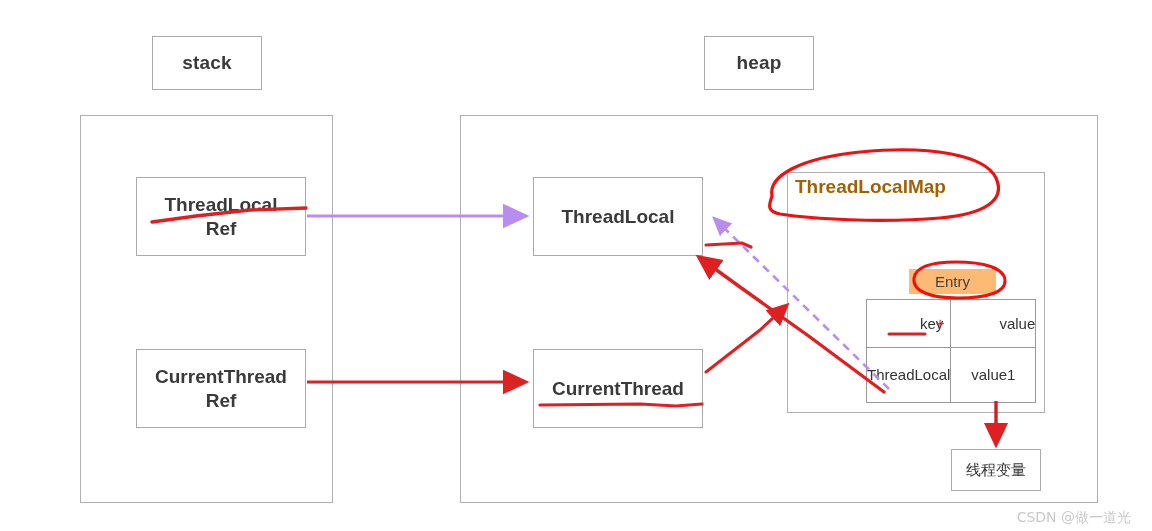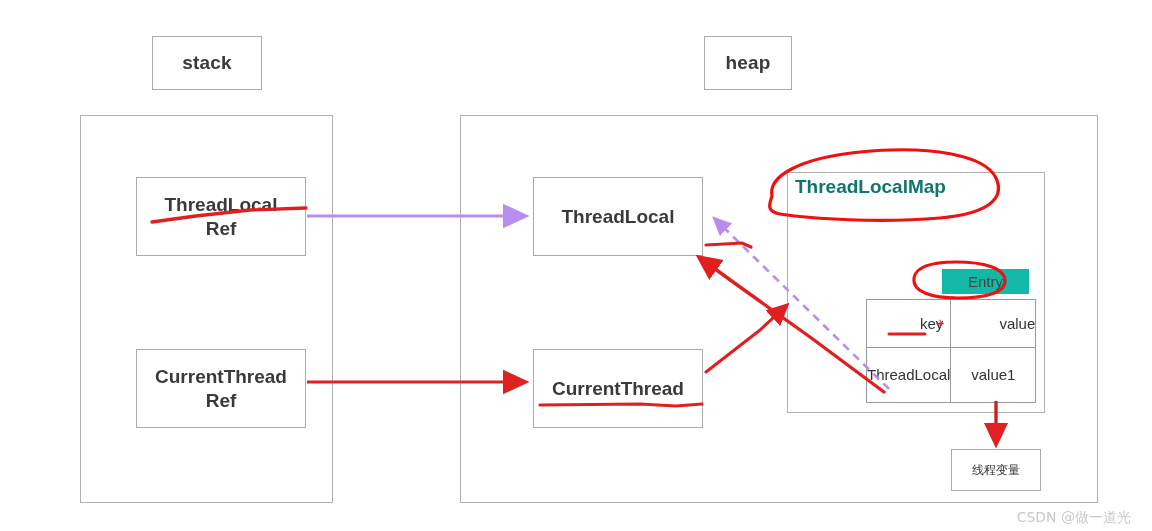--- a/index.html
+++ b/index.html
@@ -42,49 +42,48 @@
   .node-label {
     font-size: 19px;
     font-weight: bold;
     color: #3a3a3a;
     line-height: 1.25;
   }
   .map-title {
     position: absolute;
     font-size: 19px;
     font-weight: bold;
-    color: #0f766e;
+    color: #a16207;
   }
   .entry-chip {
     position: absolute;
-    background: #14b8a6;
+    background: #fdba74;
     color: #444444;
     font-size: 15px;
     display: flex;
     align-items: center;
     justify-content: center;
-    margin-left: 33px;
   }
   .tbl {
     position: absolute;
     box-sizing: border-box;
     border-collapse: collapse;
     background: #ffffff;
   }
   .tbl td {
     border: 1px solid #999999;
     text-align: center;
     vertical-align: middle;
     font-size: 15px;
     color: #333333;
     padding: 0;
     line-height: 1.15;
   }
   .chn {
-    font-size: 12px;
+    font-size: 15px;
     color: #333333;
     font-family: "DejaVu Sans", "Liberation Sans", sans-serif;
   }
   .watermark {
     position: absolute;
     right: 21px;
     bottom: 4px;
     font-size: 14px;
     color: #c9c9c9;
     font-family: "DejaVu Sans", "Liberation Sans", sans-serif;
@@ -101,21 +100,21 @@
 </style>
 </head>
 <body>
 
 <div id="canvas">
 
   <div class="box" style="left:152px; top:36px; width:110px; height:54px;">
     <span class="hdr-label">stack</span>
   </div>
 
-  <div class="box" style="left:704px; top:36px; width:88px; height:54px;">
+  <div class="box" style="left:704px; top:36px; width:110px; height:54px;">
     <span class="hdr-label">heap</span>
   </div>
 
   <div class="region" style="left:80px; top:115px; width:253px; height:388px;"></div>
 
   <div class="region" style="left:460px; top:115px; width:638px; height:388px;"></div>
 
   <div class="region" style="left:787px; top:172px; width:258px; height:241px;"></div>
 
   <div class="box" style="left:136px; top:177px; width:170px; height:79px;">

